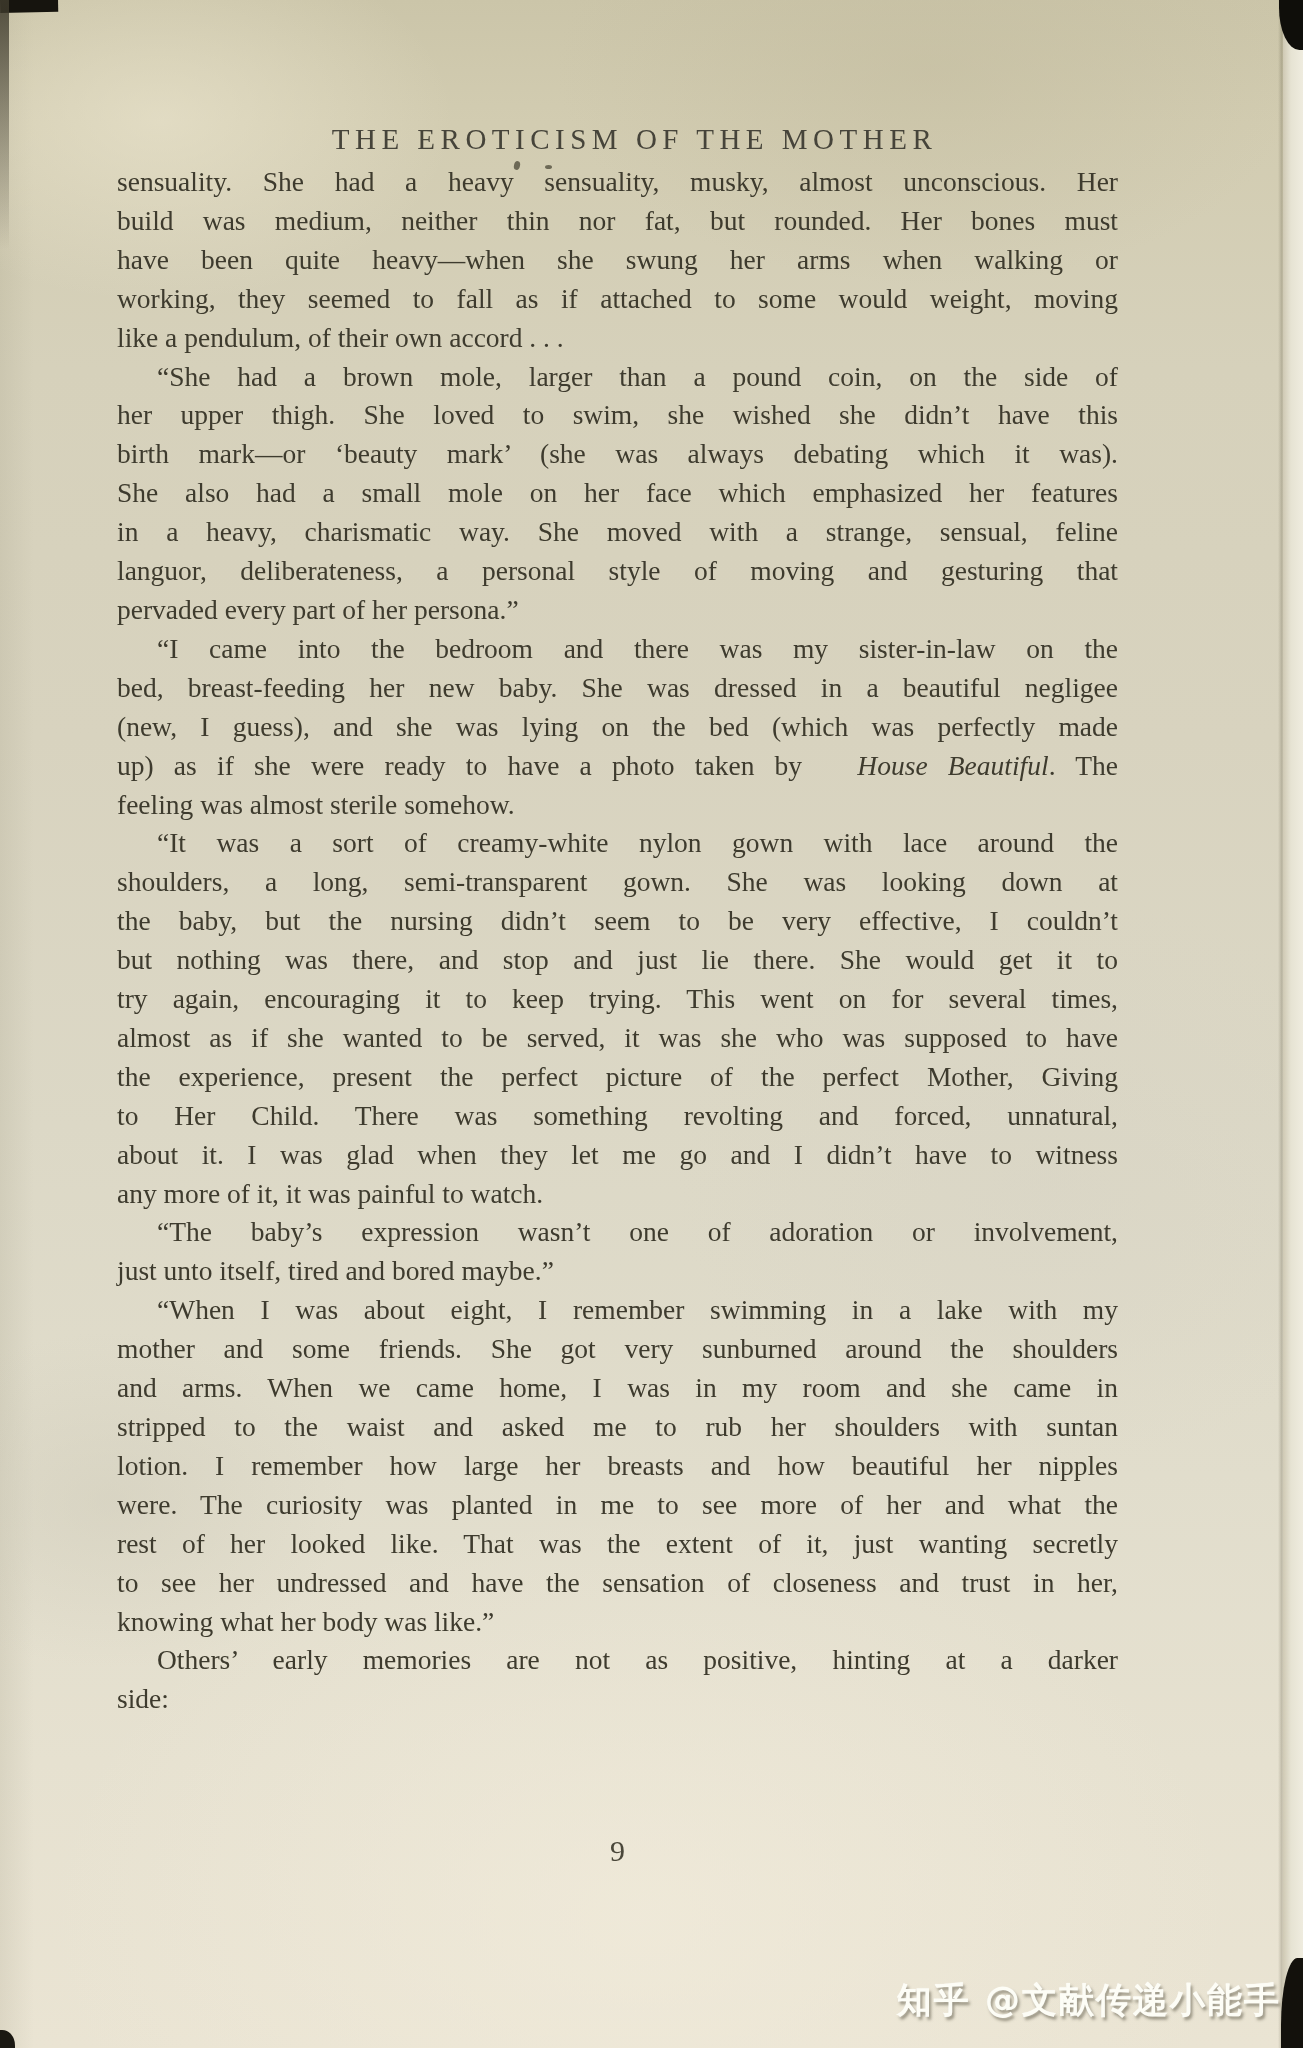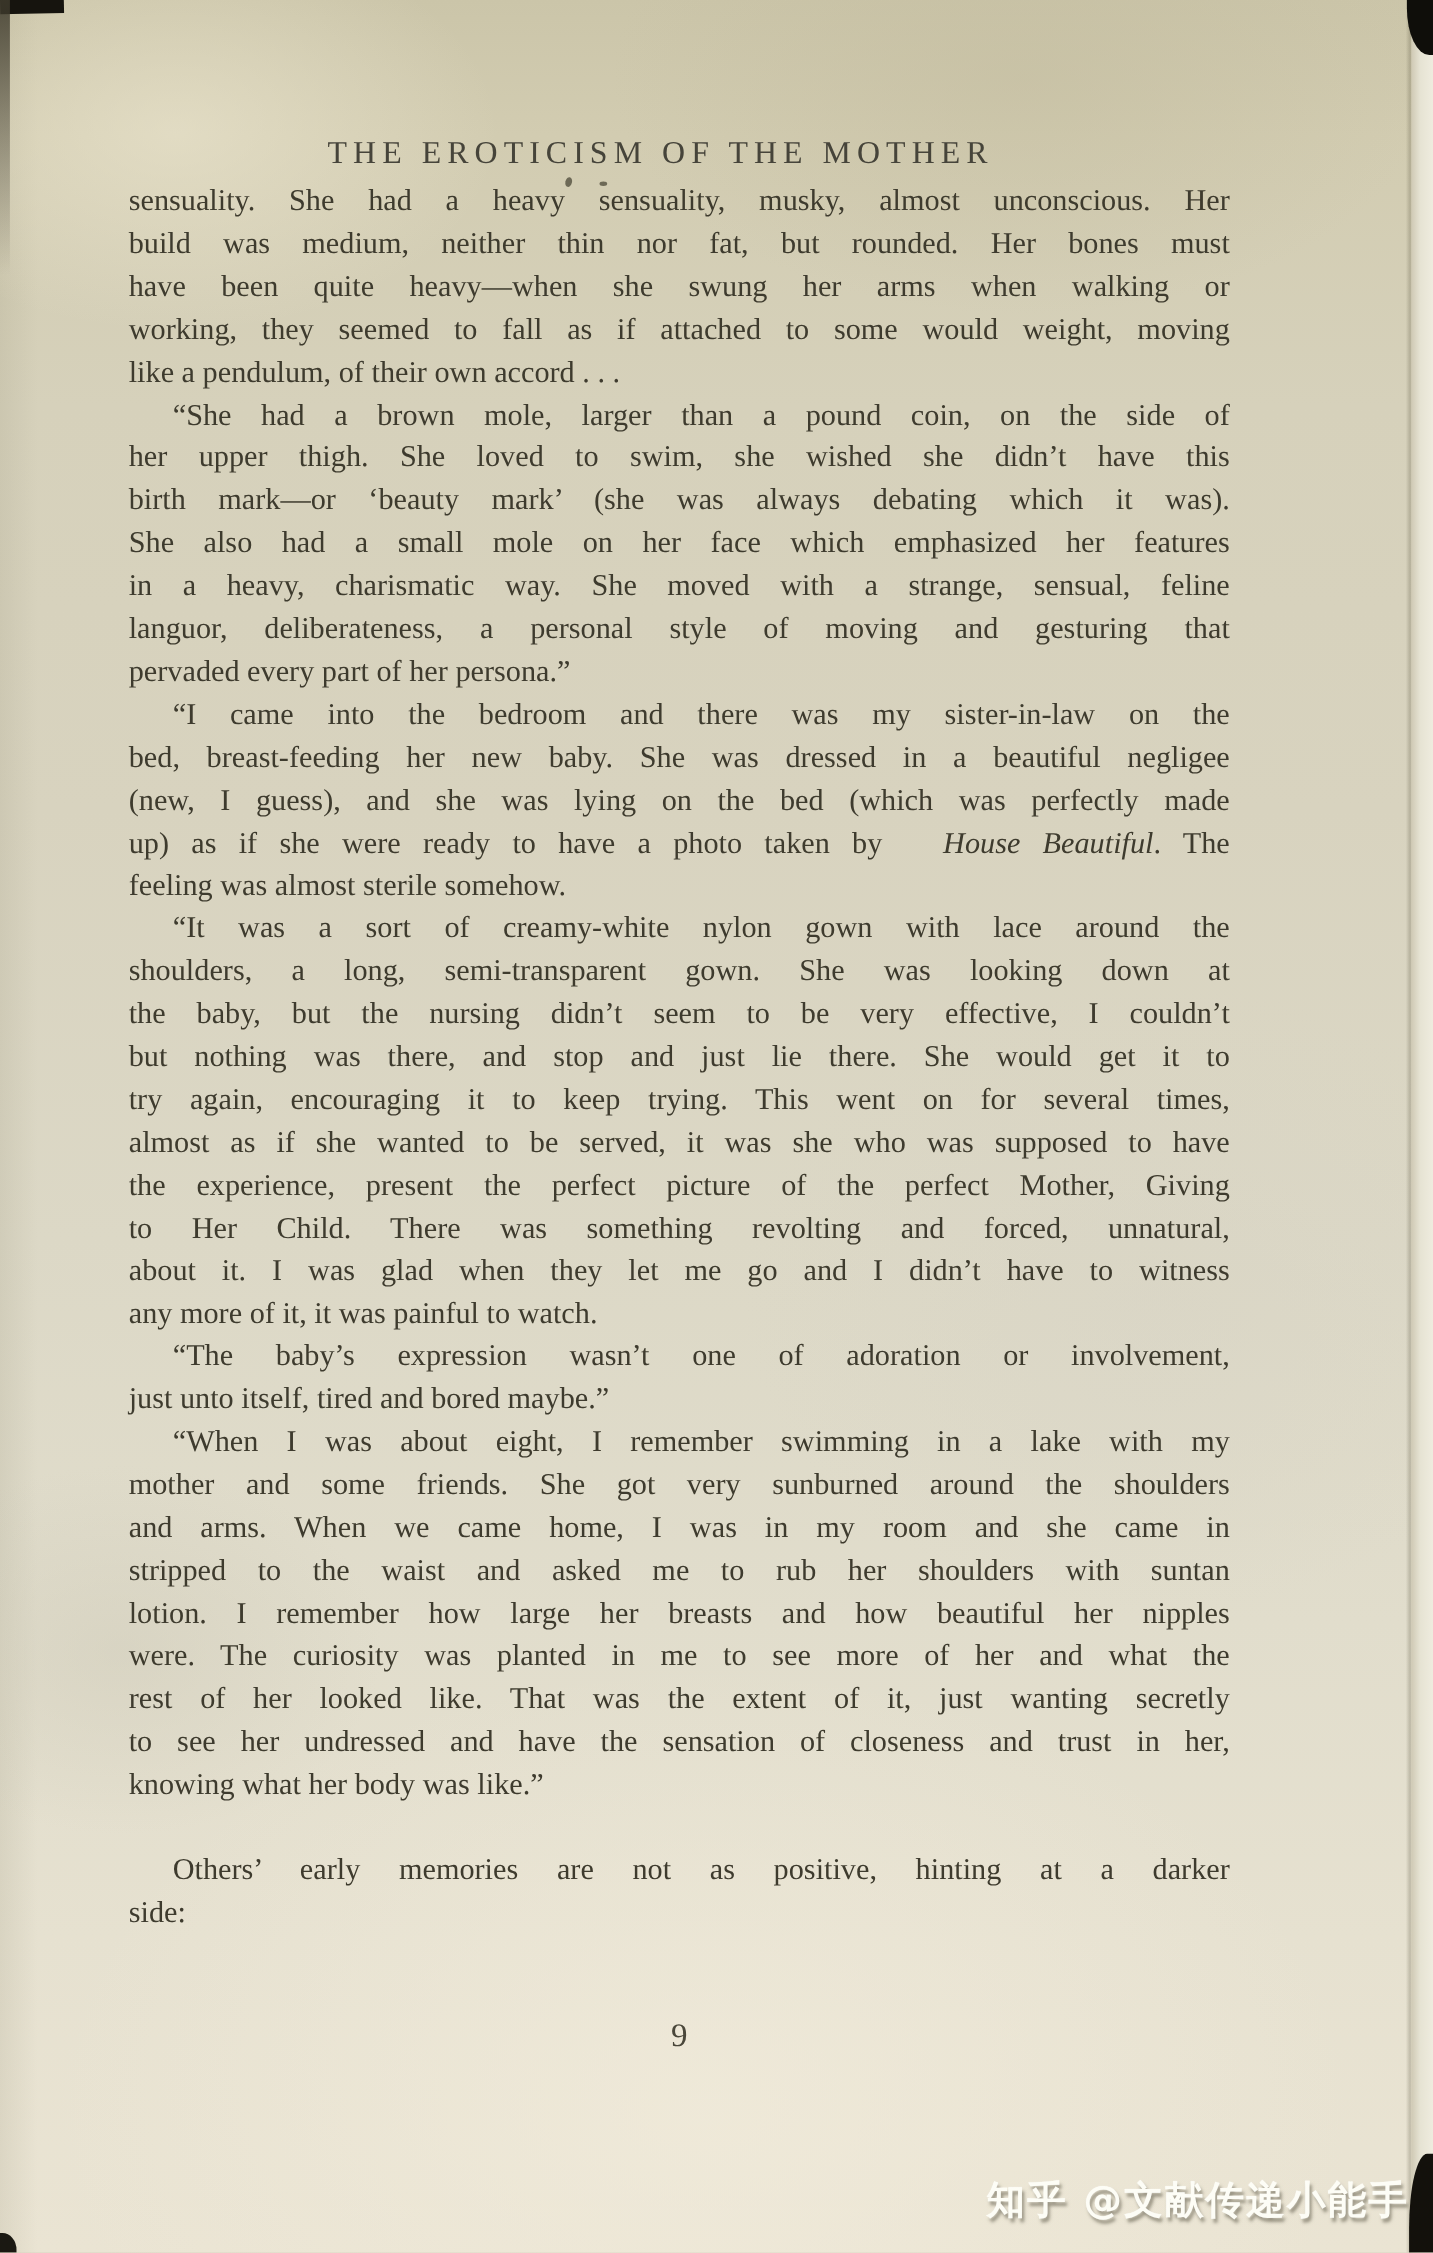--- a/index.html
+++ b/index.html
@@ -38,39 +38,39 @@
   .left-strip-shadow { position: absolute; left: 0; top: 0; width: 9px; height: 250px;
                background: linear-gradient(180deg, rgba(62,58,44,0.85), rgba(62,58,44,0)); }
   .corner-tr { position: absolute; right: 0; top: 0; width: 24px; height: 50px;
                background: #0f0e0a; border-radius: 0 0 0 85%; }
   .corner-bl { position: absolute; left: 0; bottom: 0; width: 15px; height: 18px;
                background: #1a1812; border-radius: 0 85% 0 0; }
   .corner-br { position: absolute; right: 0; bottom: 0; width: 22px; height: 90px;
                background: #13110c; border-radius: 75% 0 0 0; }
   
   .running-head {
-    position: absolute; left: 100px; top: 120px; width: 1001px;
+    position: absolute; left: 134px; top: 120px; width: 1001px;
     text-align: center; font-size: 29px; line-height: 38px;
     letter-spacing: 5.5px; color: #46443a;
     filter: blur(0.3px);
     white-space: nowrap;
   }
   .title-speck { position: absolute; background: #54503f; border-radius: 50%; opacity: 0.8; }
   .speck-1 { left: 514px; top: 161px; width: 6px; height: 9px; transform: rotate(14deg); }
   .speck-2 { left: 545px; top: 165px; width: 7px; height: 4px; }
   
   .textcol {
     position: absolute; left: 117px; top: 163px; width: 1001px;
     font-size: 27.5px; line-height: 38.9px; color: #3e3b2e;
     filter: blur(0.32px);
   }
   .line { text-align: justify; text-align-last: justify; }
   .line.last { text-align-last: left; }
   .para.indent .line:first-child { text-indent: 40px; }
-  .para.gap { margin-top: 39px; }
+  .para.gap { }
   i { font-style: italic; margin-left: 35px; }
   
   .page-number {
     position: absolute; left: 117px; top: 1832px; width: 1001px;
     text-align: center; font-size: 30px; line-height: 38.9px;
     color: #4a473a; filter: blur(0.3px);
   }
   
   .watermark {
     position: absolute; right: 22px; top: 1977px;

